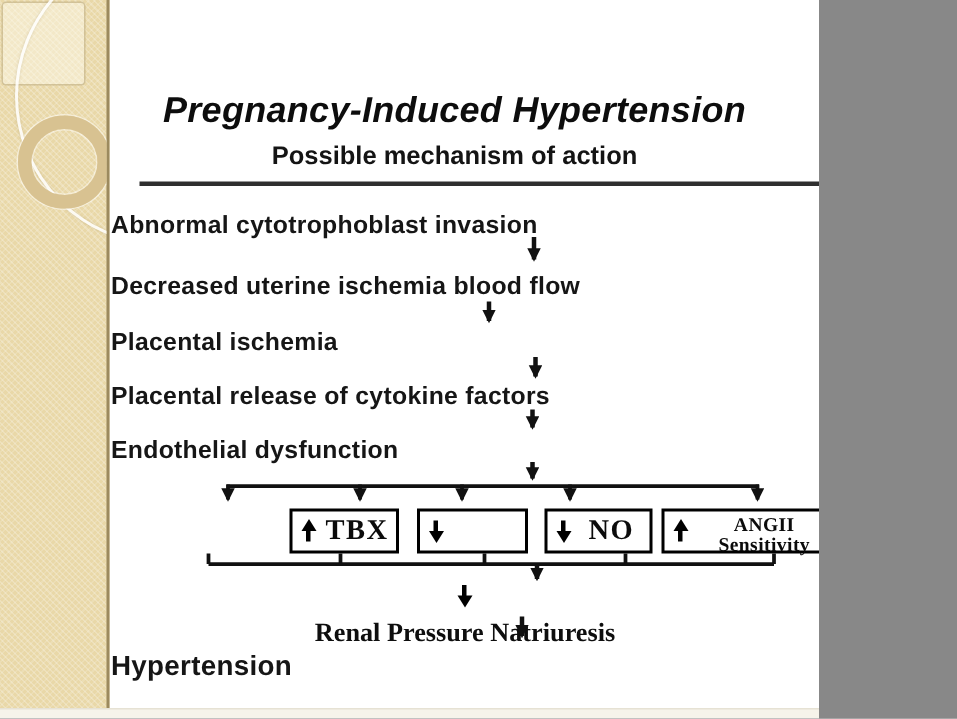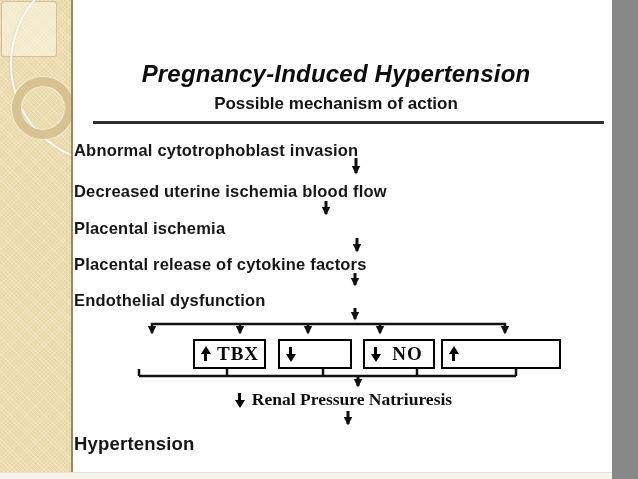--- a/index.html
+++ b/index.html
@@ -1,17 +1,17 @@
 <!DOCTYPE html>
 <html><head>
 <meta charset="utf-8">
 <style>
   html,body{margin:0;padding:0;background:#888;}
   .slide{
-    position:relative;width:612px;height:479px;background:#ffffff;
+    position:relative;width:546px;height:479px;background:#ffffff;
     overflow:hidden;font-family:"Liberation Sans",sans-serif;color:#111111;
   }
   
   .sidebar{
     position:absolute;left:0;top:0;width:71px;height:473px;overflow:hidden;
     background-color:#e9d8a8;
     background-image:
       repeating-linear-gradient(45deg, rgba(255,255,255,.22) 0 1px, transparent 1px 3px),
       repeating-linear-gradient(-45deg, rgba(255,255,255,.15) 0 1px, transparent 1px 3px);
     border-right:2px solid #9c8a5e;
@@ -46,21 +46,21 @@
   }
   
   .step,.final-row{
     position:absolute;left:74px;right:0;
     font-weight:bold;font-size:16.5px;letter-spacing:.2px;color:#161616;
   }
   .final-row{font-size:18.5px;}
   .renal-row{
     position:absolute;left:74px;right:0;top:389px;
     display:flex;align-items:center;justify-content:center;gap:6px;
-    font-family:"Liberation Serif",serif;font-weight:bold;font-size:17.5px;color:#0e0e0e;
+    font-family:"Liberation Serif",serif;font-weight:bold;font-size:17.5px;color:#0e0e0e;flex-direction:column;
   }
   
   .mbox{
     position:absolute;top:339px;height:30px;box-sizing:border-box;
     background:#ffffff;border:2px solid #000000;
     display:flex;align-items:center;padding-left:5px;
     font-family:"Liberation Serif",serif;font-weight:bold;font-size:19px;color:#0b0b0b;
   }
   .mlabel{flex:1;text-align:center;letter-spacing:1px;}
   .mlabel sub{font-size:12px;letter-spacing:0;}
@@ -107,20 +107,24 @@
   </div>
   <div class="mbox" style="left:278px;width:74px">
     <span class="mini-arrow arr-down"></span>
   </div>
   <div class="mbox" style="left:363px;width:72px">
     <span class="mini-arrow arr-down"></span>
     <span class="mlabel">NO</span>
   </div>
   <div class="mbox" style="left:441px;width:120px">
     <span class="mini-arrow arr-up"></span>
+    <span class="mlabel2">
+      <div>ANGII</div>
+      <div>Sensitivity</div>
+    </span>
   </div>
 
   <div class="renal-row">
     <span class="mini-arrow arr-down"></span>
     <span>Renal Pressure Natriuresis</span>
   </div>
   <div class="final-row" style="top:433px">Hypertension</div>
 
   <svg class="connectors" width="638" height="479" viewBox="0 0 638 479">
     <defs>

